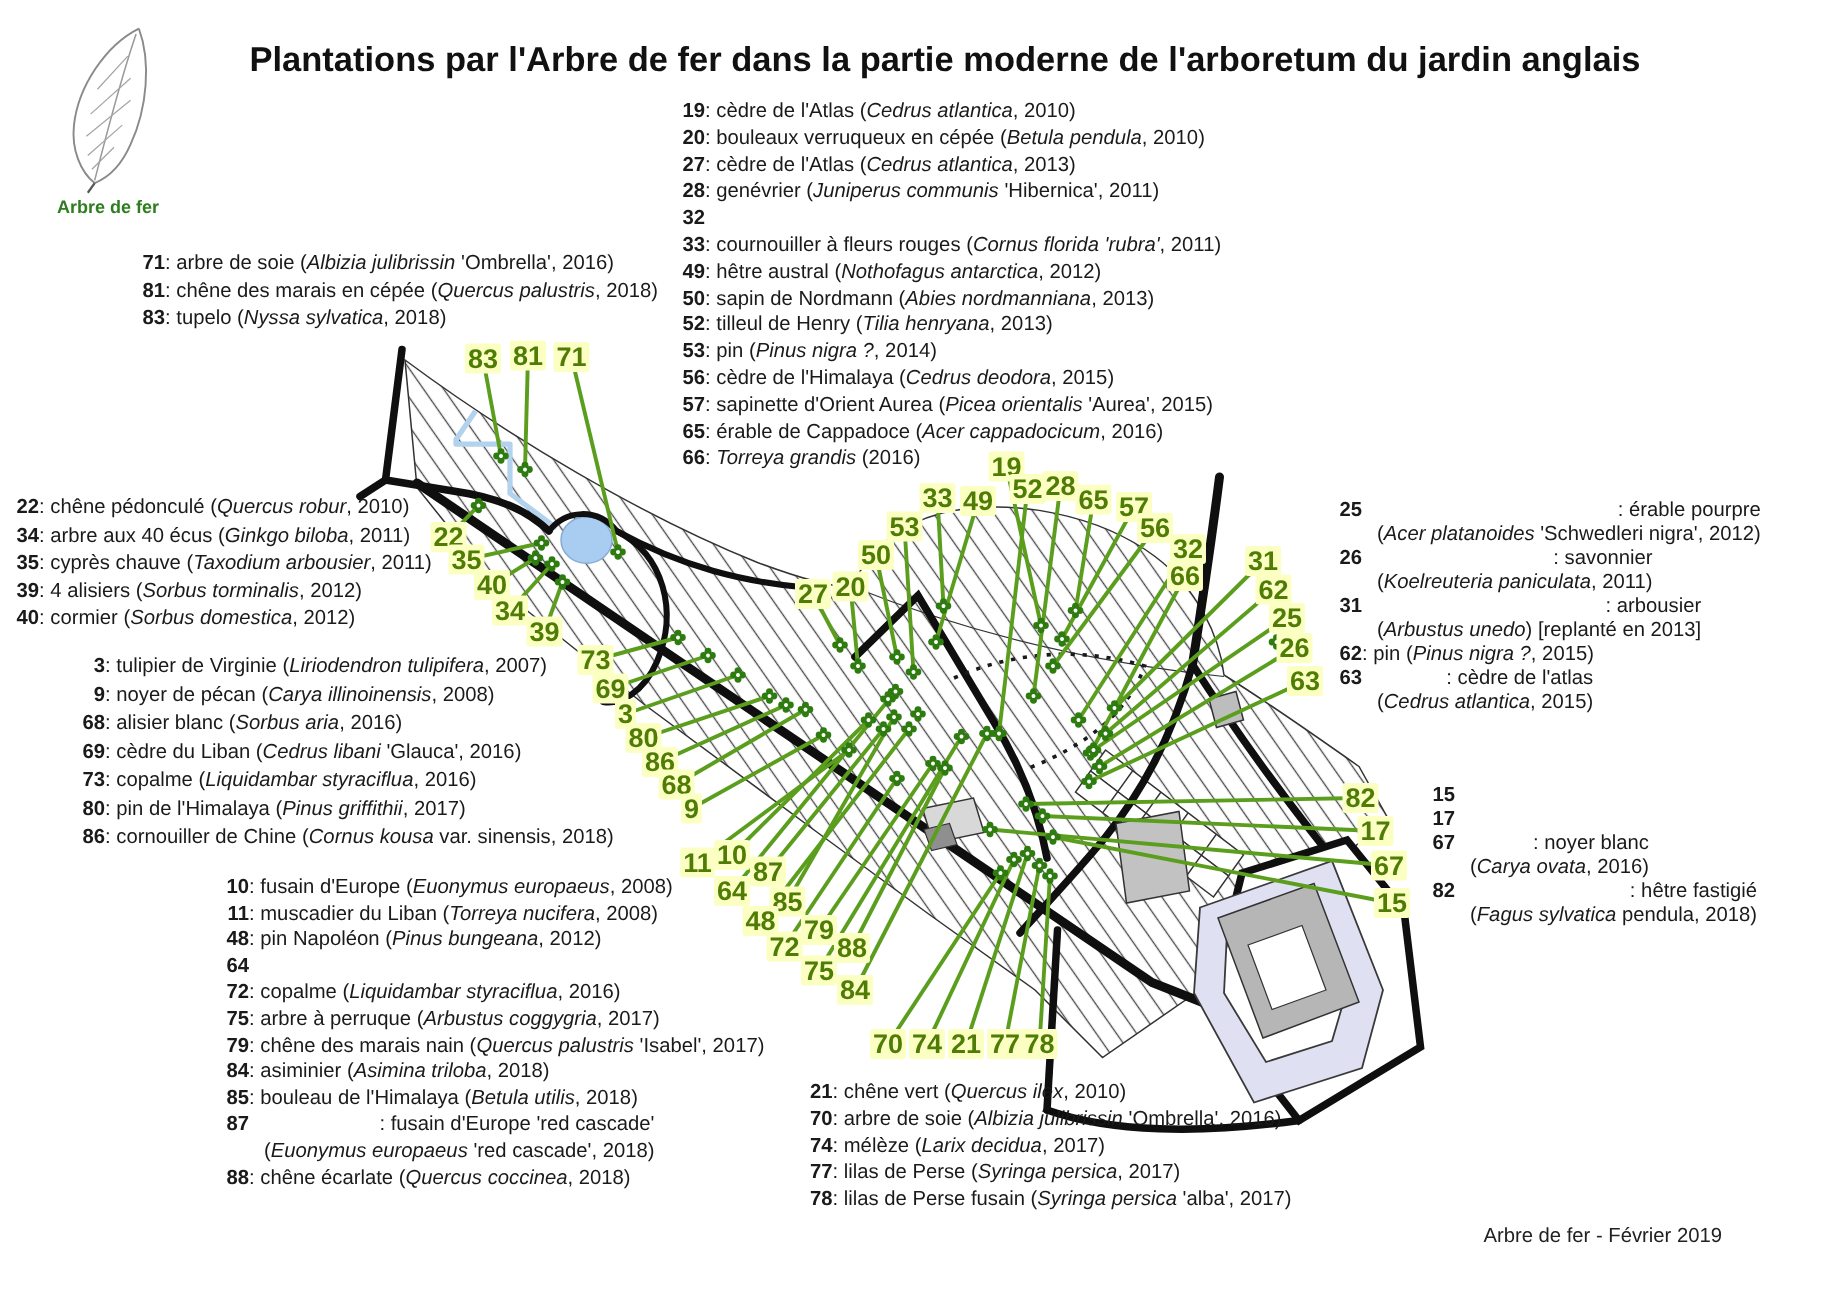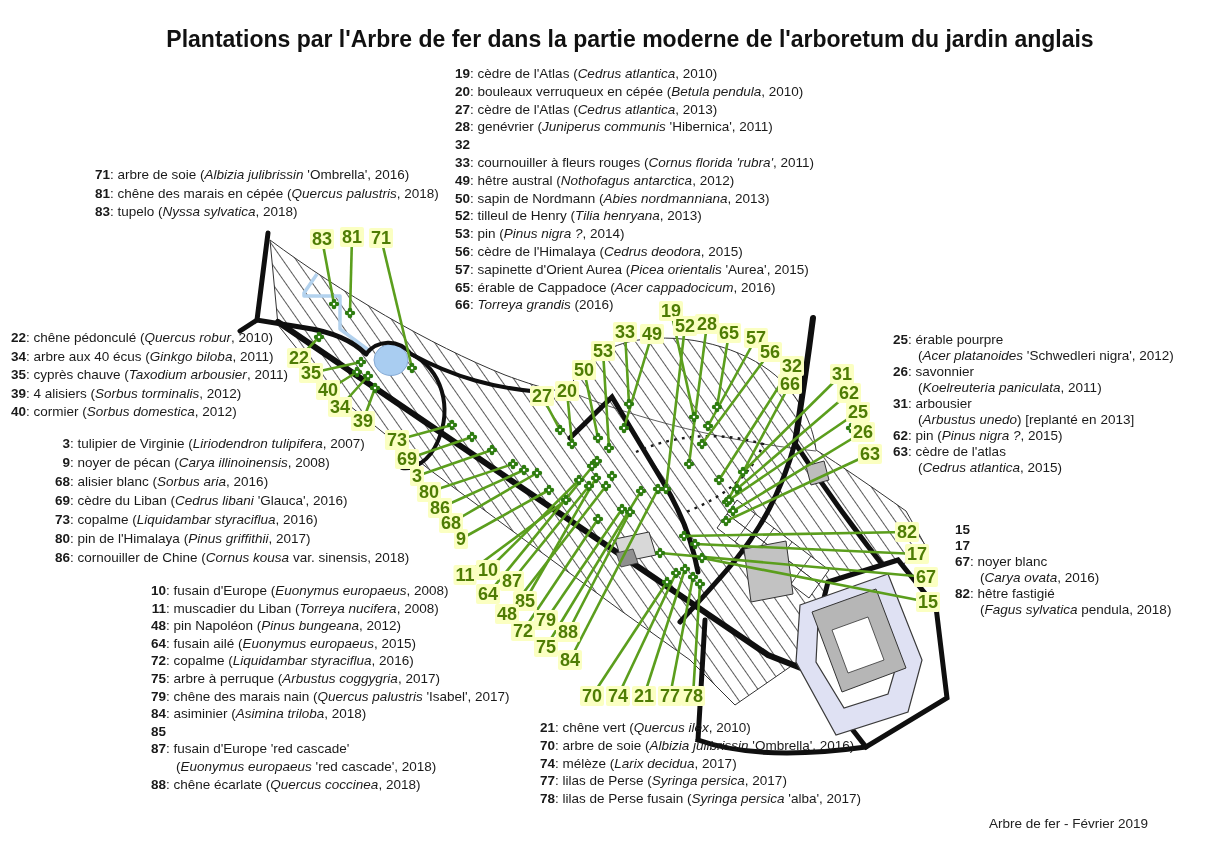--- a/index.html
+++ b/index.html
@@ -6,21 +6,21 @@
   #stage{position:relative;width:1220px;height:868px;background:#fff;overflow:hidden;
          font-family:"Liberation Sans",sans-serif;}
   #map-svg{position:absolute;left:0;top:0;z-index:1;}
   #map-labels{position:absolute;left:0;top:0;width:100%;height:100%;z-index:2;pointer-events:none;}
   .map-label{position:absolute;transform:translate(-50%,-50%);font-weight:bold;font-size:18px;
              line-height:20px;color:#4e7c04;background:#fbffc2;padding:0 2px;border-radius:2px;}
   #legends{position:absolute;left:0;top:0;width:100%;height:100%;z-index:3;pointer-events:none;}
   .legend-block{position:absolute;font-size:13.5px;color:#1a1a1a;white-space:nowrap;}
   .legend-entry{display:flex;}
   .legend-entry .num{font-weight:bold;min-width:22px;text-align:right;flex:none;line-height:var(--lh,18px);}
-  .legend-entry .body{display:block;}
+  .legend-entry .body{display:block;text-align:right;}
   .legend-entry .line{display:block;line-height:var(--lh,18px);}
   .legend-entry .cont{padding-left:10px;}
   .it{font-style:italic;}
   #page-title{position:absolute;left:110px;right:70px;top:26px;margin:0;text-align:center;
               font-size:23px;font-weight:bold;color:#111;z-index:4;}
   #logo{position:absolute;left:30px;top:12px;width:110px;z-index:4;}
   #logo .logo-text{font-size:12px;font-weight:bold;color:#2e7d1e;margin-top:-4px;margin-left:8px;}
   #footer-note{position:absolute;right:72px;top:816px;font-size:13.5px;color:#222;z-index:4;}
 </style>
 </head>
@@ -800,23 +800,20 @@
           </span>
         </div>
         <div class="legend-entry">
           <span class="num">48</span>
           <span class="body">
             <span class="line"><span> : pin Napoléon (</span><span class="it">Pinus bungeana</span><span>, 2012)</span></span>
           </span>
         </div>
         <div class="legend-entry">
           <span class="num">64</span>
-          <span class="body">
-            <span class="line"><span> : fusain ailé (</span><span class="it">Euonymus europaeus</span><span>, 2015)</span></span>
-          </span>
         </div>
         <div class="legend-entry">
           <span class="num">72</span>
           <span class="body">
             <span class="line"><span> : copalme (</span><span class="it">Liquidambar styraciflua</span><span>, 2016)</span></span>
           </span>
         </div>
         <div class="legend-entry">
           <span class="num">75</span>
           <span class="body">
@@ -830,20 +827,23 @@
           </span>
         </div>
         <div class="legend-entry">
           <span class="num">84</span>
           <span class="body">
             <span class="line"><span> : asiminier (</span><span class="it">Asimina triloba</span><span>, 2018)</span></span>
           </span>
         </div>
         <div class="legend-entry">
           <span class="num">85</span>
+          <span class="body">
+            <span class="line"><span> : bouleau de l'Himalaya (</span><span class="it">Betula utilis</span><span>, 2018)</span></span>
+          </span>
         </div>
         <div class="legend-entry">
           <span class="num">87</span>
           <span class="body">
             <span class="line"><span> : fusain d'Europe 'red cascade'</span></span>
             <span class="line cont"><span>(</span><span class="it">Euonymus europaeus</span><span> 'red cascade', 2018)</span></span>
           </span>
         </div>
         <div class="legend-entry">
           <span class="num">88</span>
@@ -939,15 +939,25 @@
           <span class="body">
             <span class="line"><span> : hêtre fastigié</span></span>
             <span class="line cont"><span>(</span><span class="it">Fagus sylvatica</span><span> pendula, 2018)</span></span>
           </span>
         </div>
       </div>
     </div>
 
   <h1 id="page-title">Plantations par l'Arbre de fer dans la partie moderne de l'arboretum du jardin anglais</h1>
 
+  <div id="logo">
+    <svg viewBox="0 0 100 125" width="92" height="118">
+      <path d="M68,6 C44,18 24,48 21,76 C19,94 26,110 36,118" fill="none" stroke="#8a8a8a" stroke-width="1.4"></path>
+      <path d="M68,6 C77,30 74,64 62,90 C55,106 46,114 36,118" fill="none" stroke="#8a8a8a" stroke-width="1.4"></path>
+      <path d="M66,10 C54,45 44,85 36,116" fill="none" stroke="#9a9a9a" stroke-width="1.1"></path>
+      <path d="M60,26 L38,50 M62,42 L33,68 M62,58 L30,84 M56,76 L31,98 M50,92 L34,108" fill="none" stroke="#a5a5a5" stroke-width="0.9"></path>
+      <path d="M36,118 L31,125" fill="none" stroke="#555" stroke-width="1.6"></path>
+    </svg>
+    <div class="logo-text">Arbre de fer</div>
+  </div>
 
   <div id="footer-note">Arbre de fer - Février 2019</div>
 </div>
 
 </body></html>

